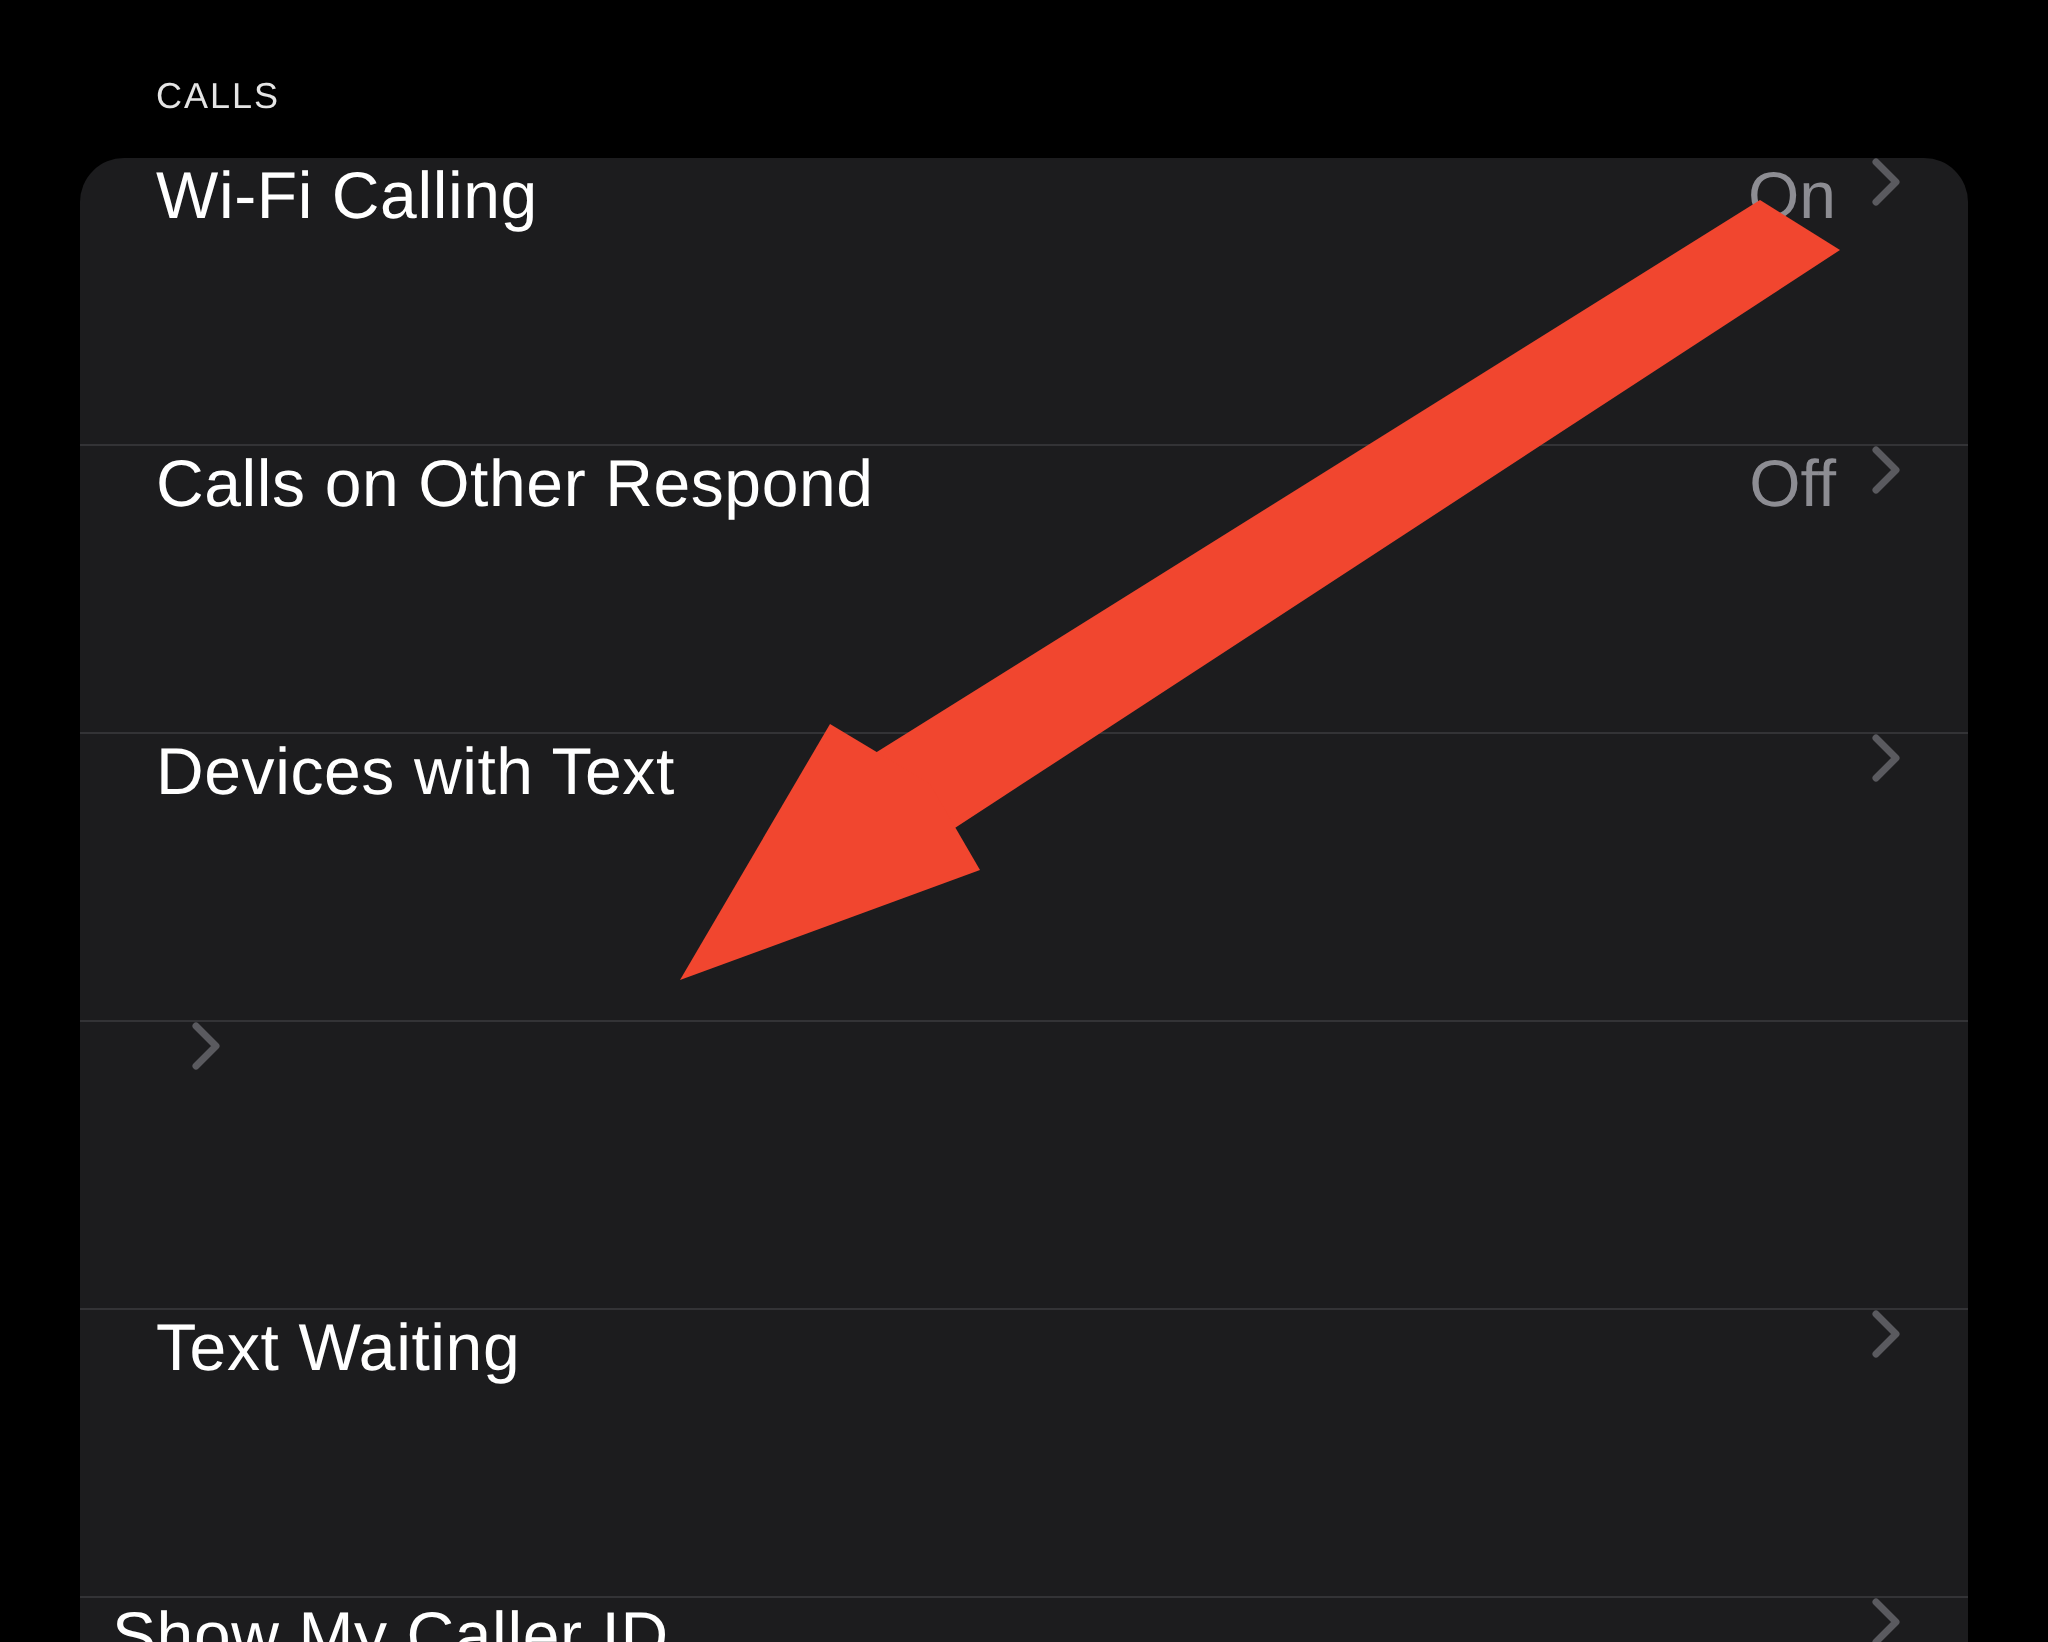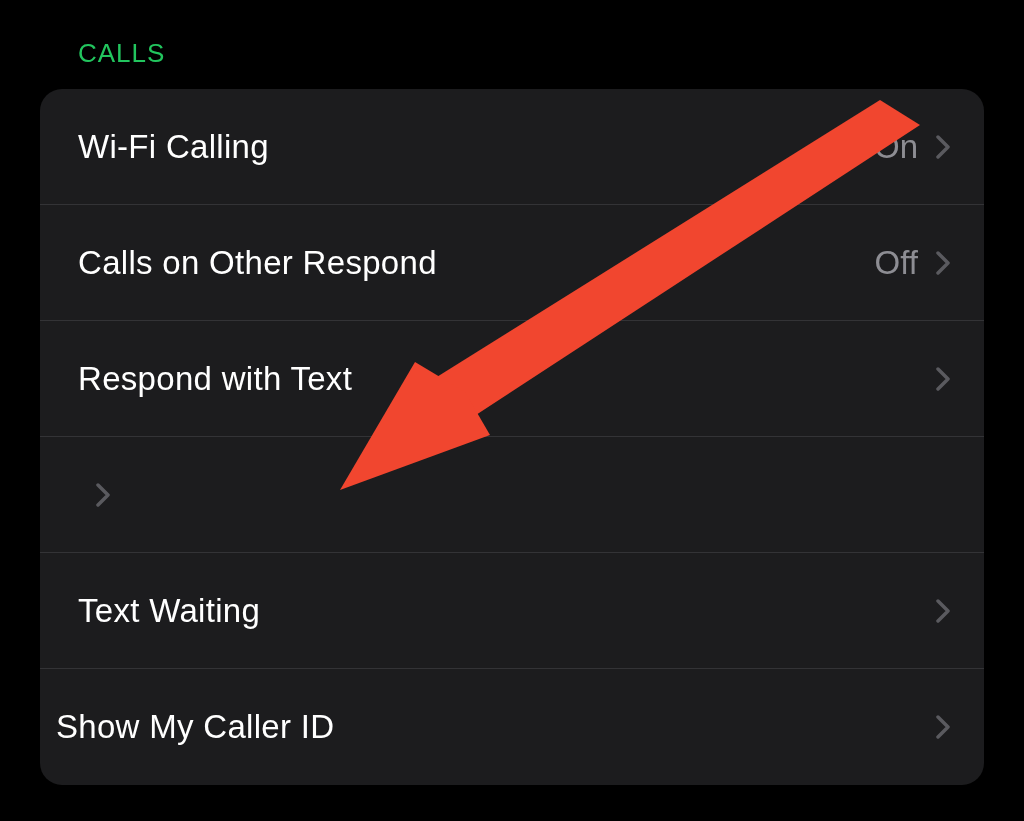--- a/index.html
+++ b/index.html
@@ -12,35 +12,34 @@
       height: 821px;
       background: #000000;
       font-family: -apple-system, "SF Pro Text", "Helvetica Neue", Arial, sans-serif;
       overflow: hidden;
       position: relative;
     }
     .container {
       padding: 30px 40px;
     }
     .section-header {
-      color: #22c55e;
-      font-size: 26px;
+      color: #e5e5e5;
+      font-size: 18px;
       letter-spacing: 1px;
       padding: 8px 10px 20px 38px;
     }
     .settings-group {
       background: #1c1c1e;
       border-radius: 22px;
       overflow: hidden;
     }
     .settings-row {
       display: flex;
-      align-items: center;
       padding: 0 34px 0 38px;
-      height: 116px;
+      height: 144px;
       border-bottom: 1px solid #333336;
       cursor: pointer;
     }
     .settings-row:last-child {
       border-bottom: none;
       padding-left: 16px;
     }
     .row-label {
       flex: 1;
       color: #ffffff;
@@ -92,21 +91,21 @@
       <div class="row-label">Calls on Other Respond</div>
       <div class="row-value">Off</div>
       <span class="chevron">
         <svg width="14" height="24" viewBox="0 0 14 24">
             <path d="M2 2 L12 12 L2 22" stroke="#5a5a5f" stroke-width="3.5" fill="none" stroke-linecap="round" stroke-linejoin="round"></path>
           </svg>
       </span>
     </div>
 
     <div class="settings-row">
-      <div class="row-label">Respond with Text</div>
+      <div class="row-label">Devices with Text</div>
       <div class="row-value"></div>
       <span class="chevron">
         <svg width="14" height="24" viewBox="0 0 14 24">
             <path d="M2 2 L12 12 L2 22" stroke="#5a5a5f" stroke-width="3.5" fill="none" stroke-linecap="round" stroke-linejoin="round"></path>
           </svg>
       </span>
     </div>
 
     <div class="settings-row">
       <div class="row-value"></div>

